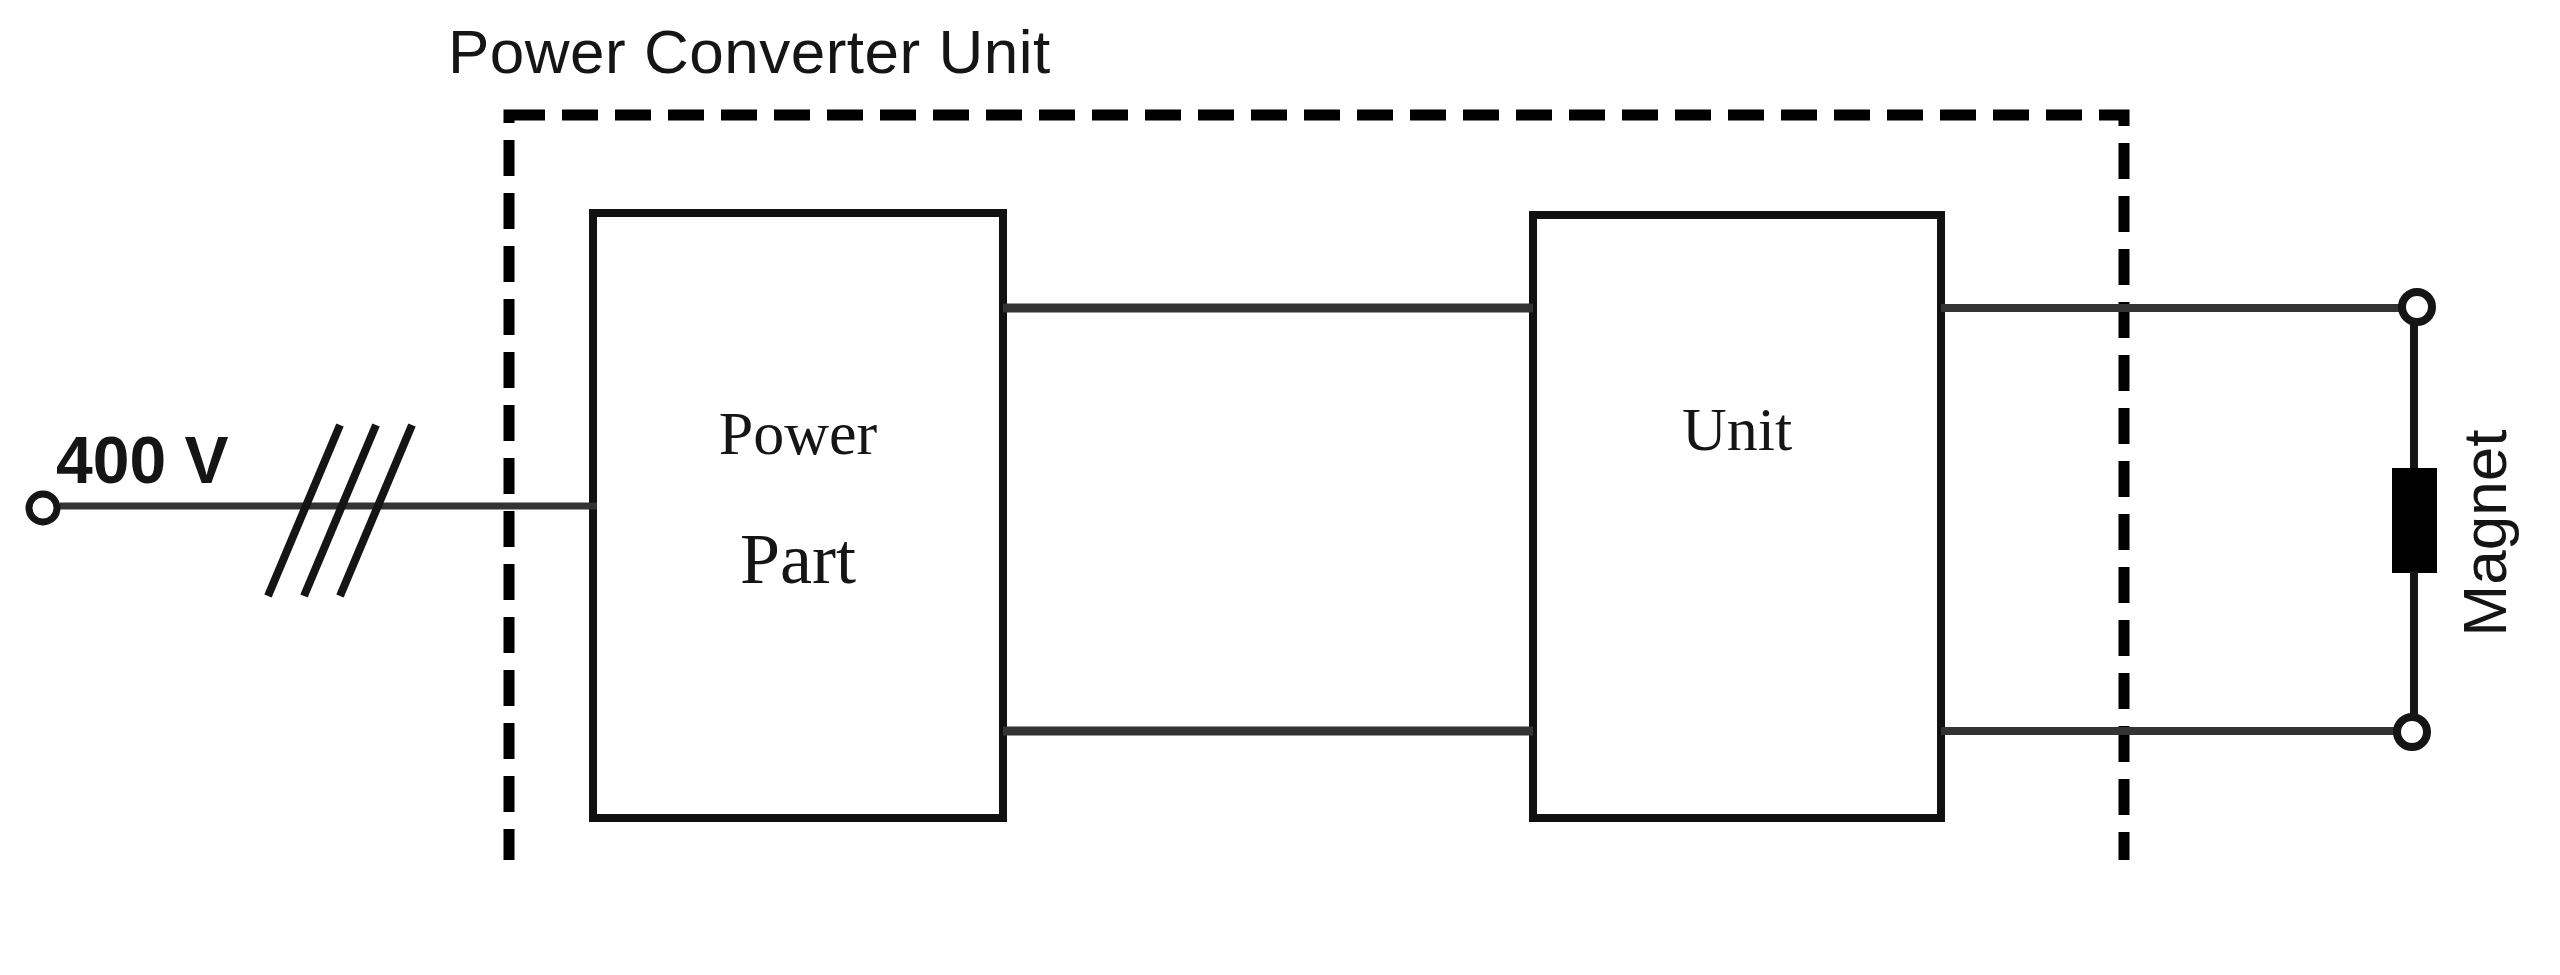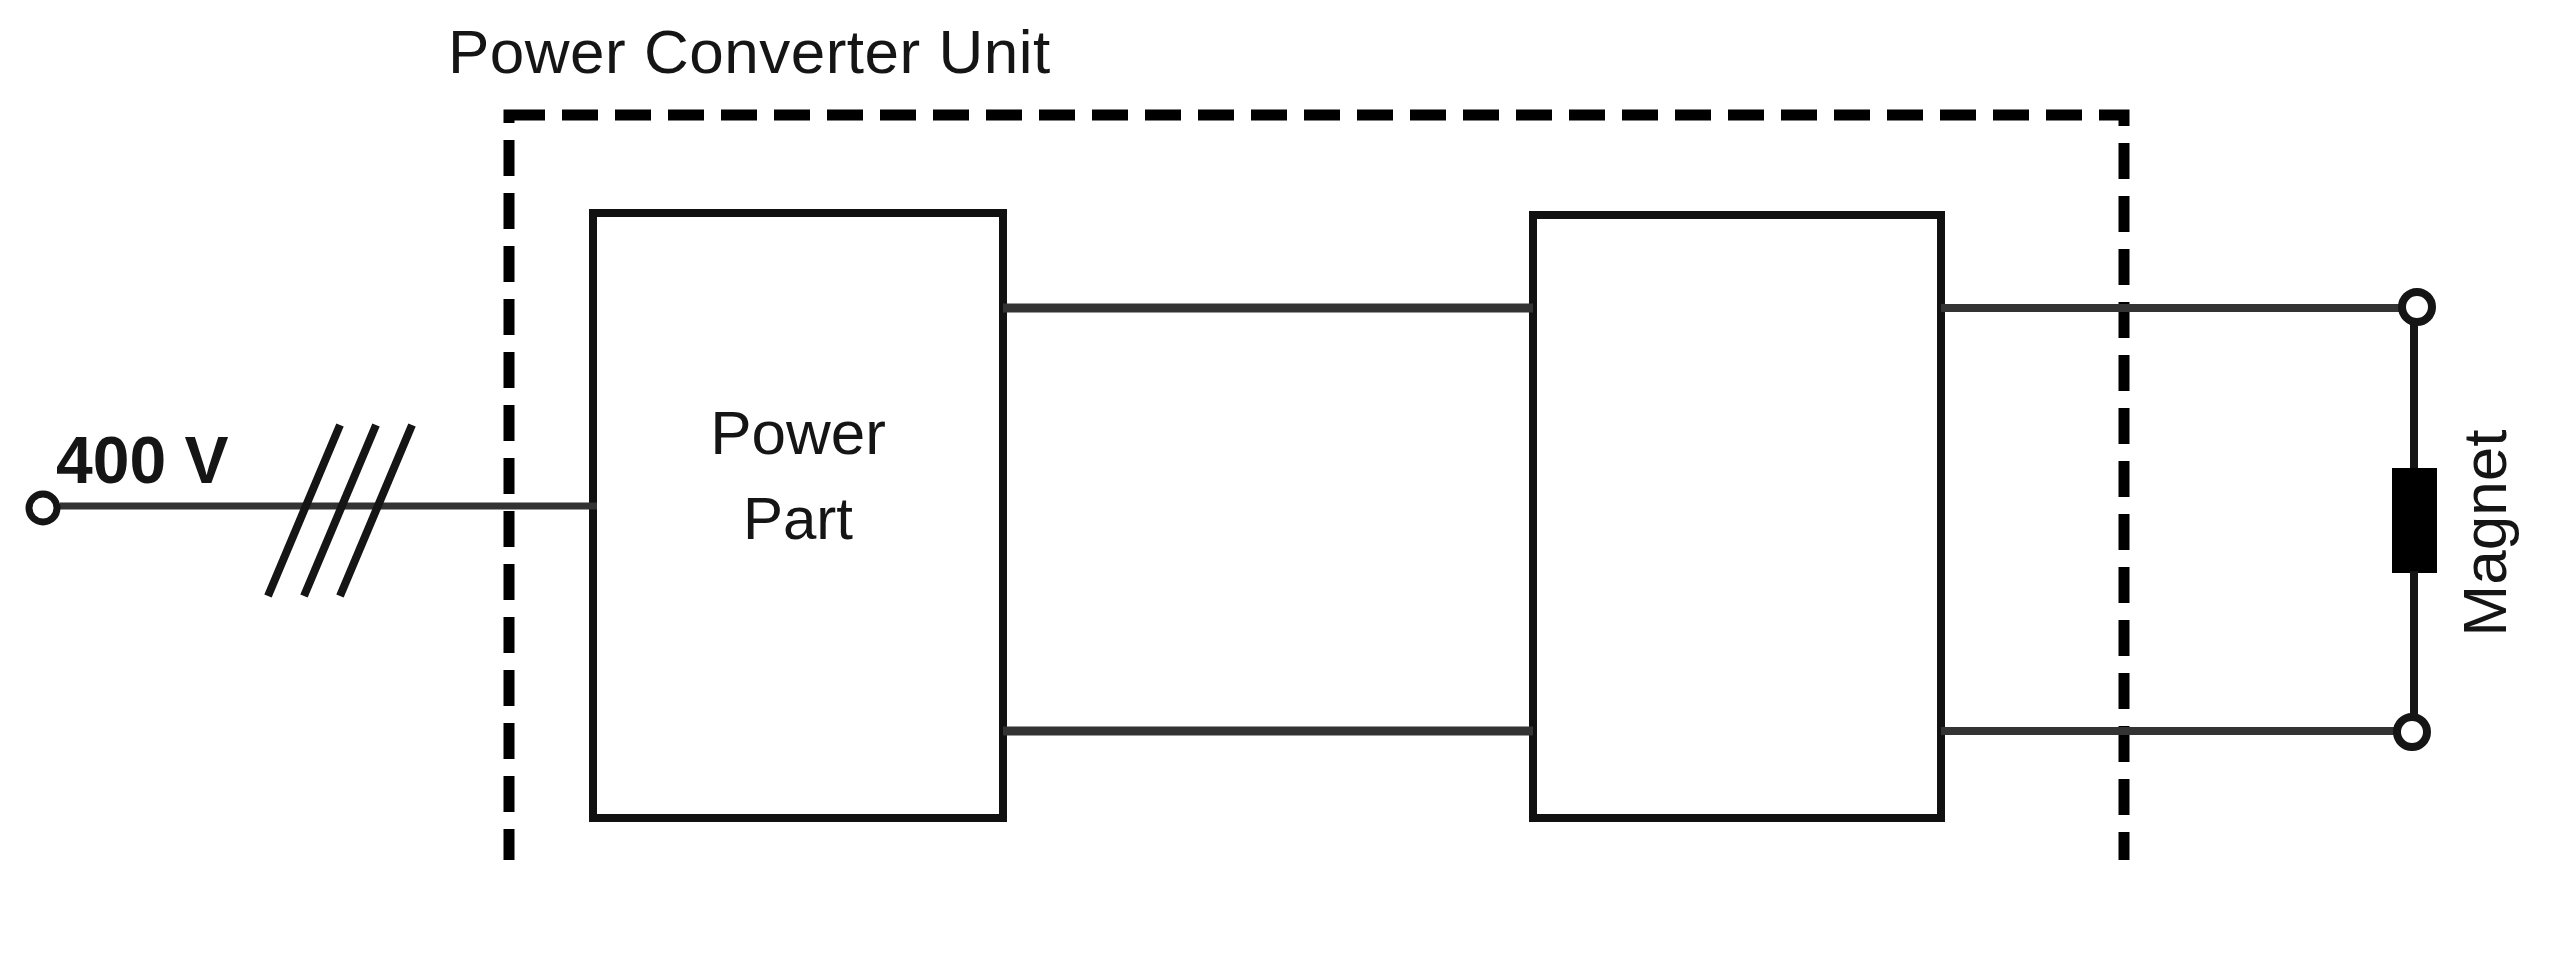--- a/index.html
+++ b/index.html
@@ -41,24 +41,26 @@
   }
   .box-text {
     position: absolute;
     text-align: center;
     color: #151515;
     box-sizing: border-box;
   }
   .box-text .ln {
     font-size: 62px;
     line-height: 76px;
+    font-family: Liberation Serif, serif;
   }
   .box-text .ln-big {
-    font-size: 60px;
+    font-size: 72px;
     line-height: 96px;
+    margin-top: 40px;
   }
   .pc-text {
     left: 593px;
     top: 213px;
     width: 410px;
     height: 605px;
     padding-top: 182px;
   }
   .qpu-text {
     left: 1533px;
@@ -115,17 +117,18 @@
   <div class="label diagram-title">Power Converter Unit</div>
 
   <div class="label source-label">400 V</div>
 
   <div class="box-text pc-text">
     <div class="ln">Power</div>
     <div class="ln ln-big">Part</div>
   </div>
 
   <div class="box-text qpu-text">
+    <div class="ln">Unit</div>
   </div>
 
   <div class="label magnet-label">Magnet</div>
 
 </div>
 
 </body></html>

